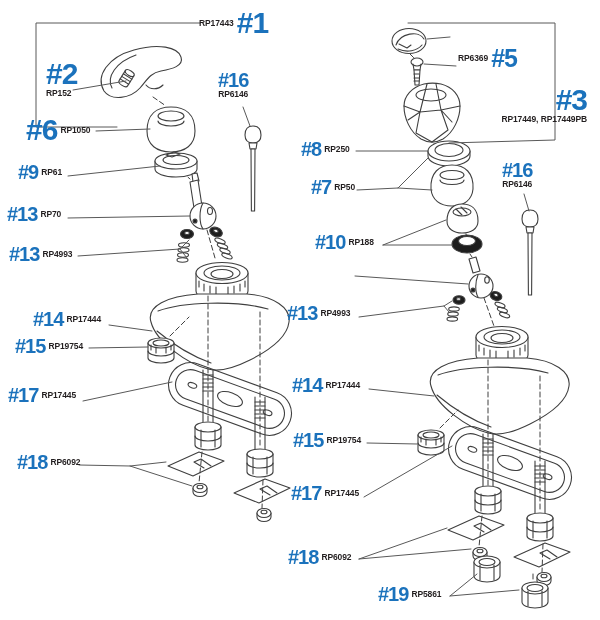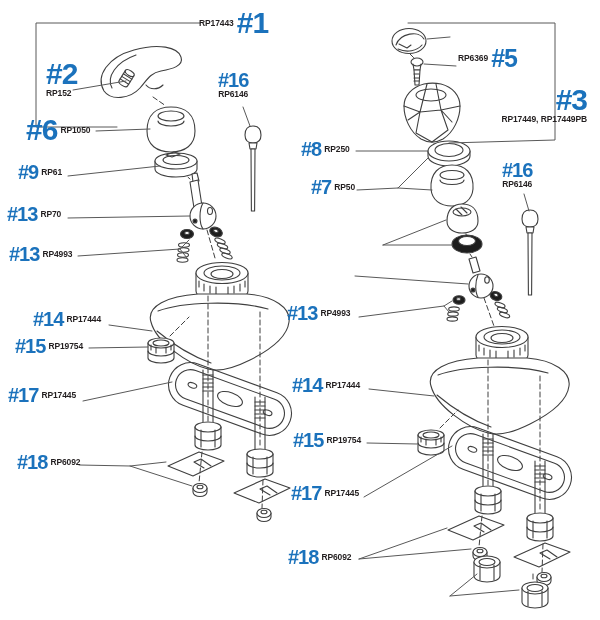--- a/index.html
+++ b/index.html
@@ -292,34 +292,42 @@
   <span class="part">RP250</span>
 </div>
 <div class="callout" style="left:311px;top:178px">
   <span class="num">#7</span>
   <span class="part">RP50</span>
 </div>
 <div class="callout colc" style="left:502px;top:161px">
   <span class="num">#16</span>
   <span class="part">RP6146</span>
 </div>
+<div class="callout" style="left:315px;top:233px">
+  <span class="num">#10</span>
+  <span class="part">RP188</span>
+</div>
 <div class="callout" style="left:287px;top:304px">
   <span class="num">#13</span>
   <span class="part">RP4993</span>
 </div>
 <div class="callout" style="left:292px;top:376px">
   <span class="num">#14</span>
   <span class="part">RP17444</span>
 </div>
 <div class="callout" style="left:293px;top:431px">
   <span class="num">#15</span>
   <span class="part">RP19754</span>
 </div>
 <div class="callout" style="left:291px;top:484px">
   <span class="num">#17</span>
   <span class="part">RP17445</span>
 </div>
 <div class="callout" style="left:288px;top:548px">
   <span class="num">#18</span>
   <span class="part">RP6092</span>
 </div>
+<div class="callout" style="left:378px;top:585px">
+  <span class="num">#19</span>
+  <span class="part">RP5861</span>
+</div>
 
 </div>
 
 </body></html>

